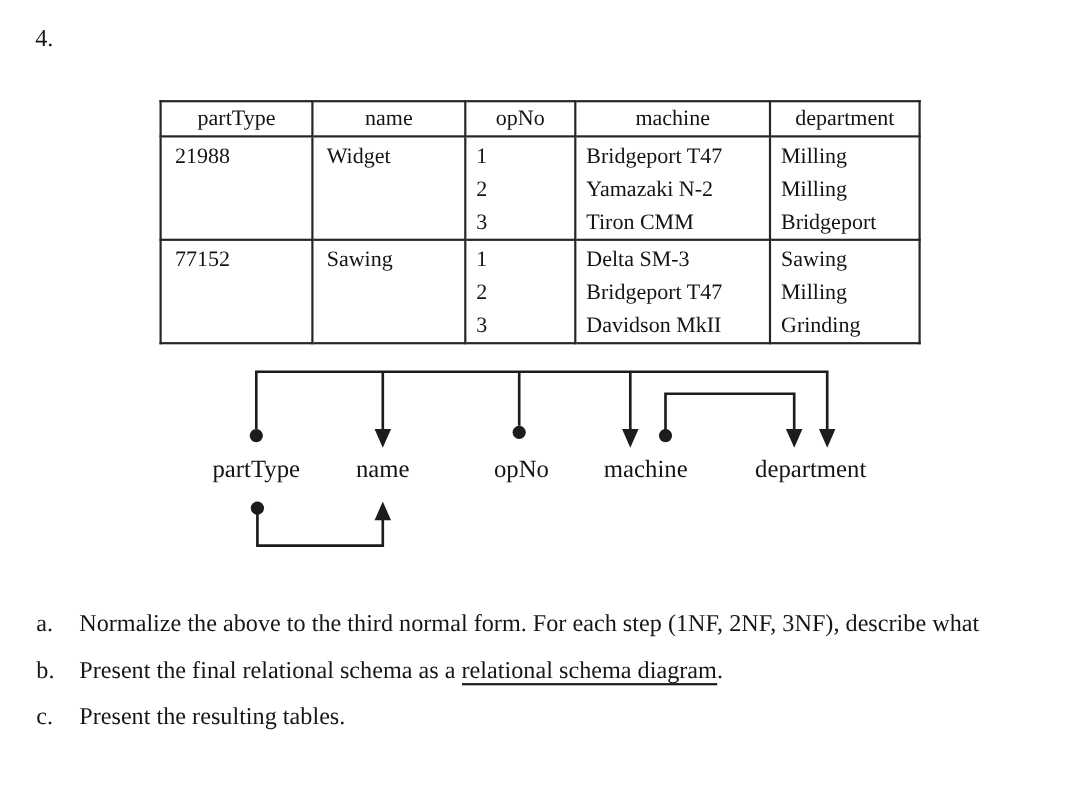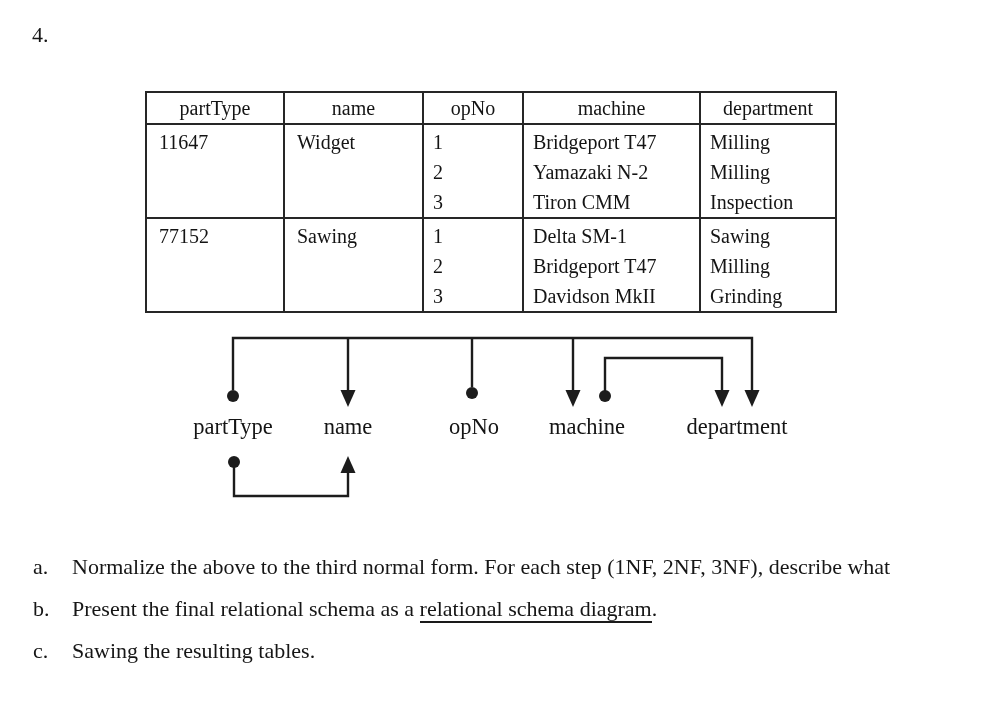--- a/index.html
+++ b/index.html
@@ -70,55 +70,55 @@
         <th>partType</th>
         <th>name</th>
         <th>opNo</th>
         <th>machine</th>
         <th>department</th>
       </tr>
     </thead>
     <tbody>
       <tr>
         <td>
-            <div>11647</div>
+            <div>21988</div>
           </td>
         <td>
             <div>Widget</div>
           </td>
         <td class="c3">
           <div>1</div>
           <div>2</div>
           <div>3</div>
         </td>
         <td class="c4">
           <div>Bridgeport T47</div>
           <div>Yamazaki N-2</div>
           <div>Tiron CMM</div>
         </td>
         <td class="c5">
           <div>Milling</div>
           <div>Milling</div>
-          <div>Inspection</div>
+          <div>Bridgeport</div>
         </td>
       </tr>
       <tr>
         <td>
             <div>77152</div>
           </td>
         <td>
             <div>Sawing</div>
           </td>
         <td class="c3">
           <div>1</div>
           <div>2</div>
           <div>3</div>
         </td>
         <td class="c4">
-          <div>Delta SM-1</div>
+          <div>Delta SM-3</div>
           <div>Bridgeport T47</div>
           <div>Davidson MkII</div>
         </td>
         <td class="c5">
           <div>Sawing</div>
           <div>Milling</div>
           <div>Grinding</div>
         </td>
       </tr>
     </tbody>
@@ -159,17 +159,17 @@
       <span class="itext">
         <div>Normalize the above to the third normal form. For each step (1NF, 2NF, 3NF), describe what</div>
       </span>
     </div>
     <div class="item">
       <span class="marker">b.</span>
       <span class="itext"><span>Present the final relational schema as a </span><span class="underline">relational schema diagram</span><span>.</span></span>
     </div>
     <div class="item">
       <span class="marker">c.</span>
-      <span class="itext">Sawing the resulting tables.</span>
+      <span class="itext">Present the resulting tables.</span>
     </div>
   </div>
 
 </div>
 
 </body></html>

